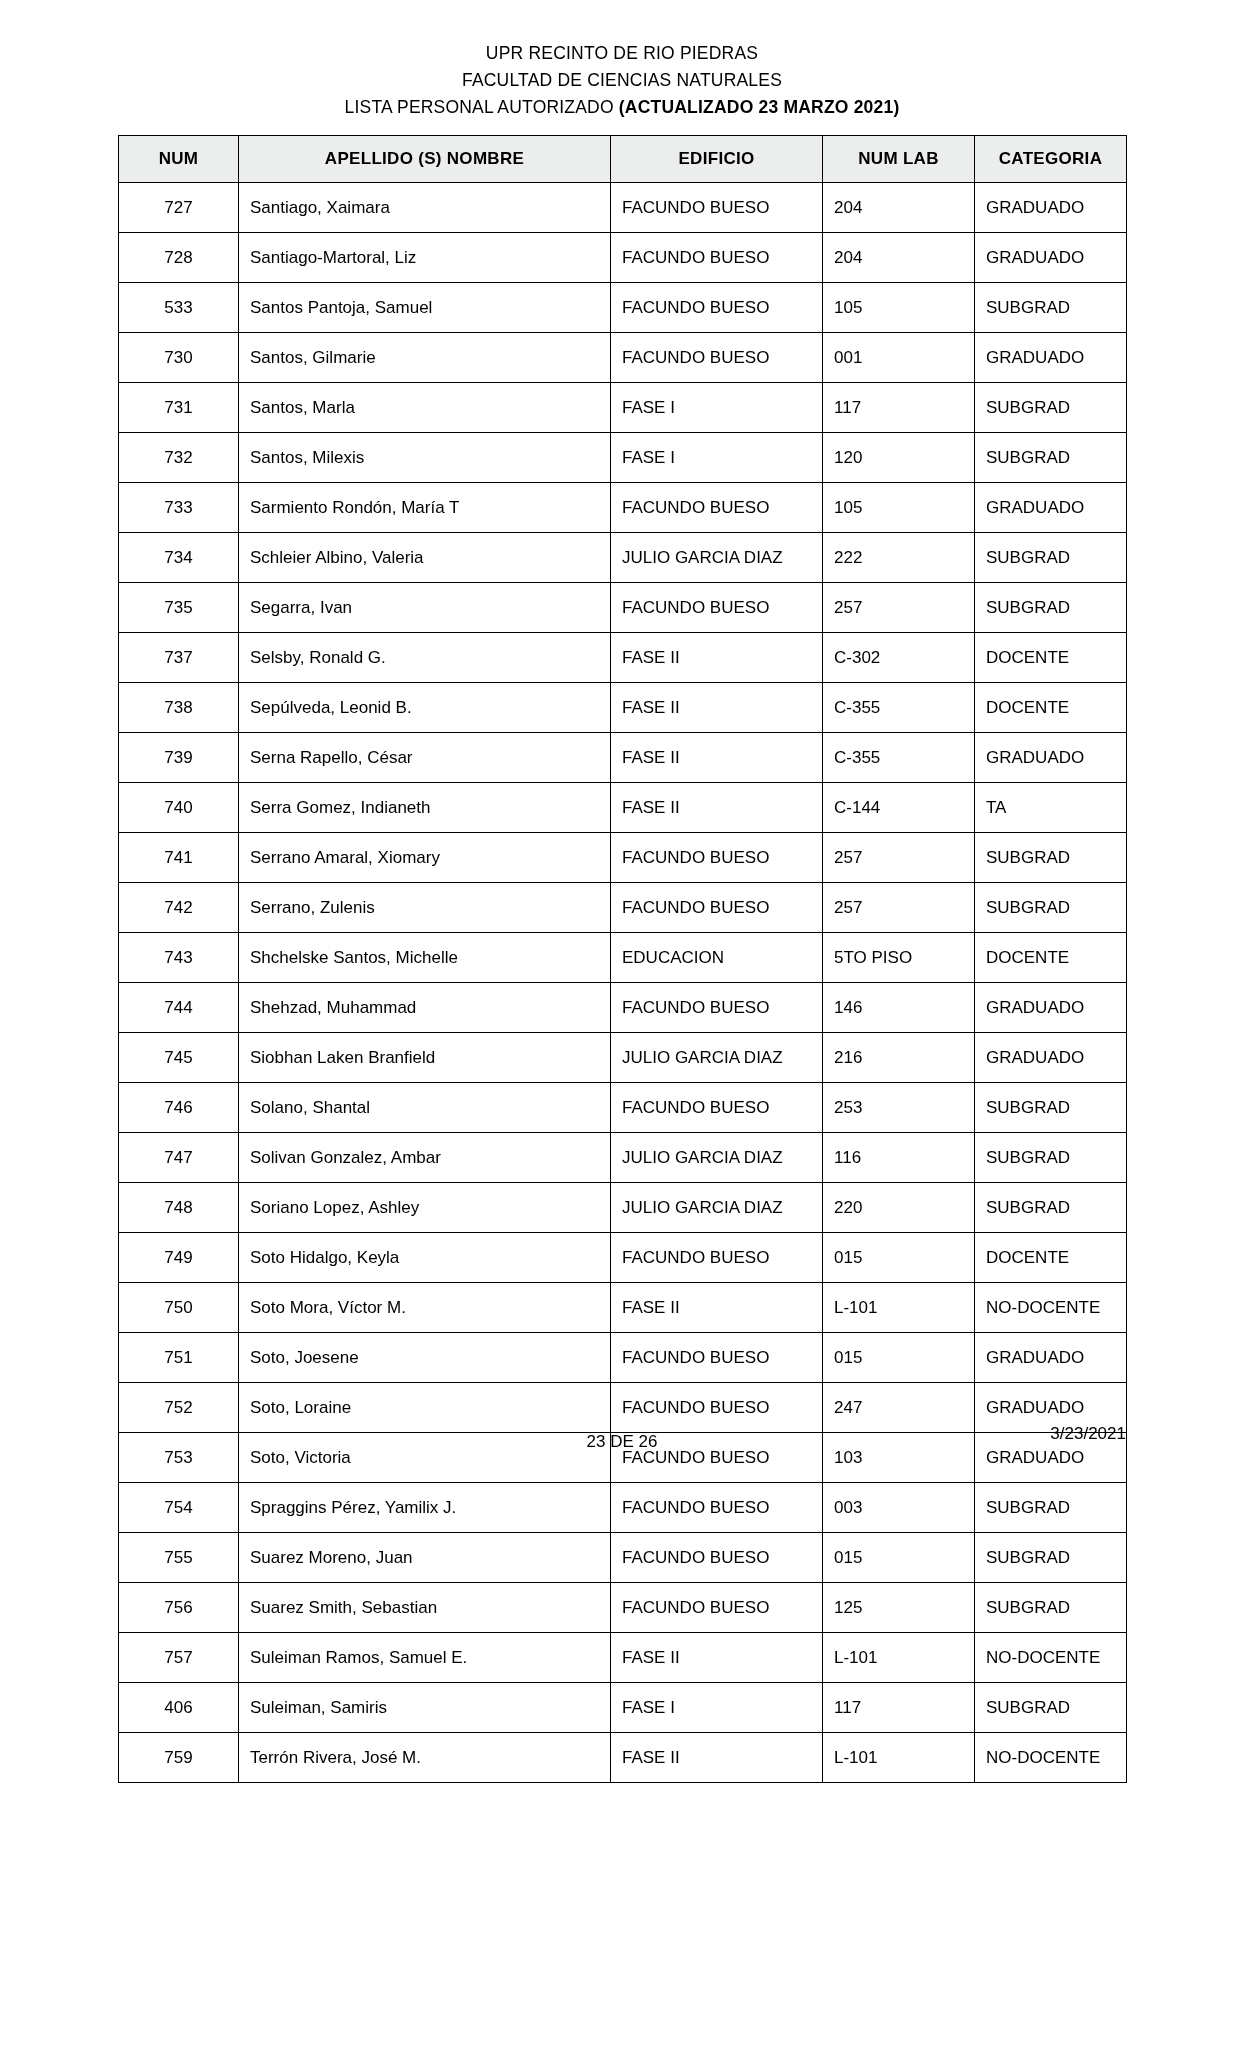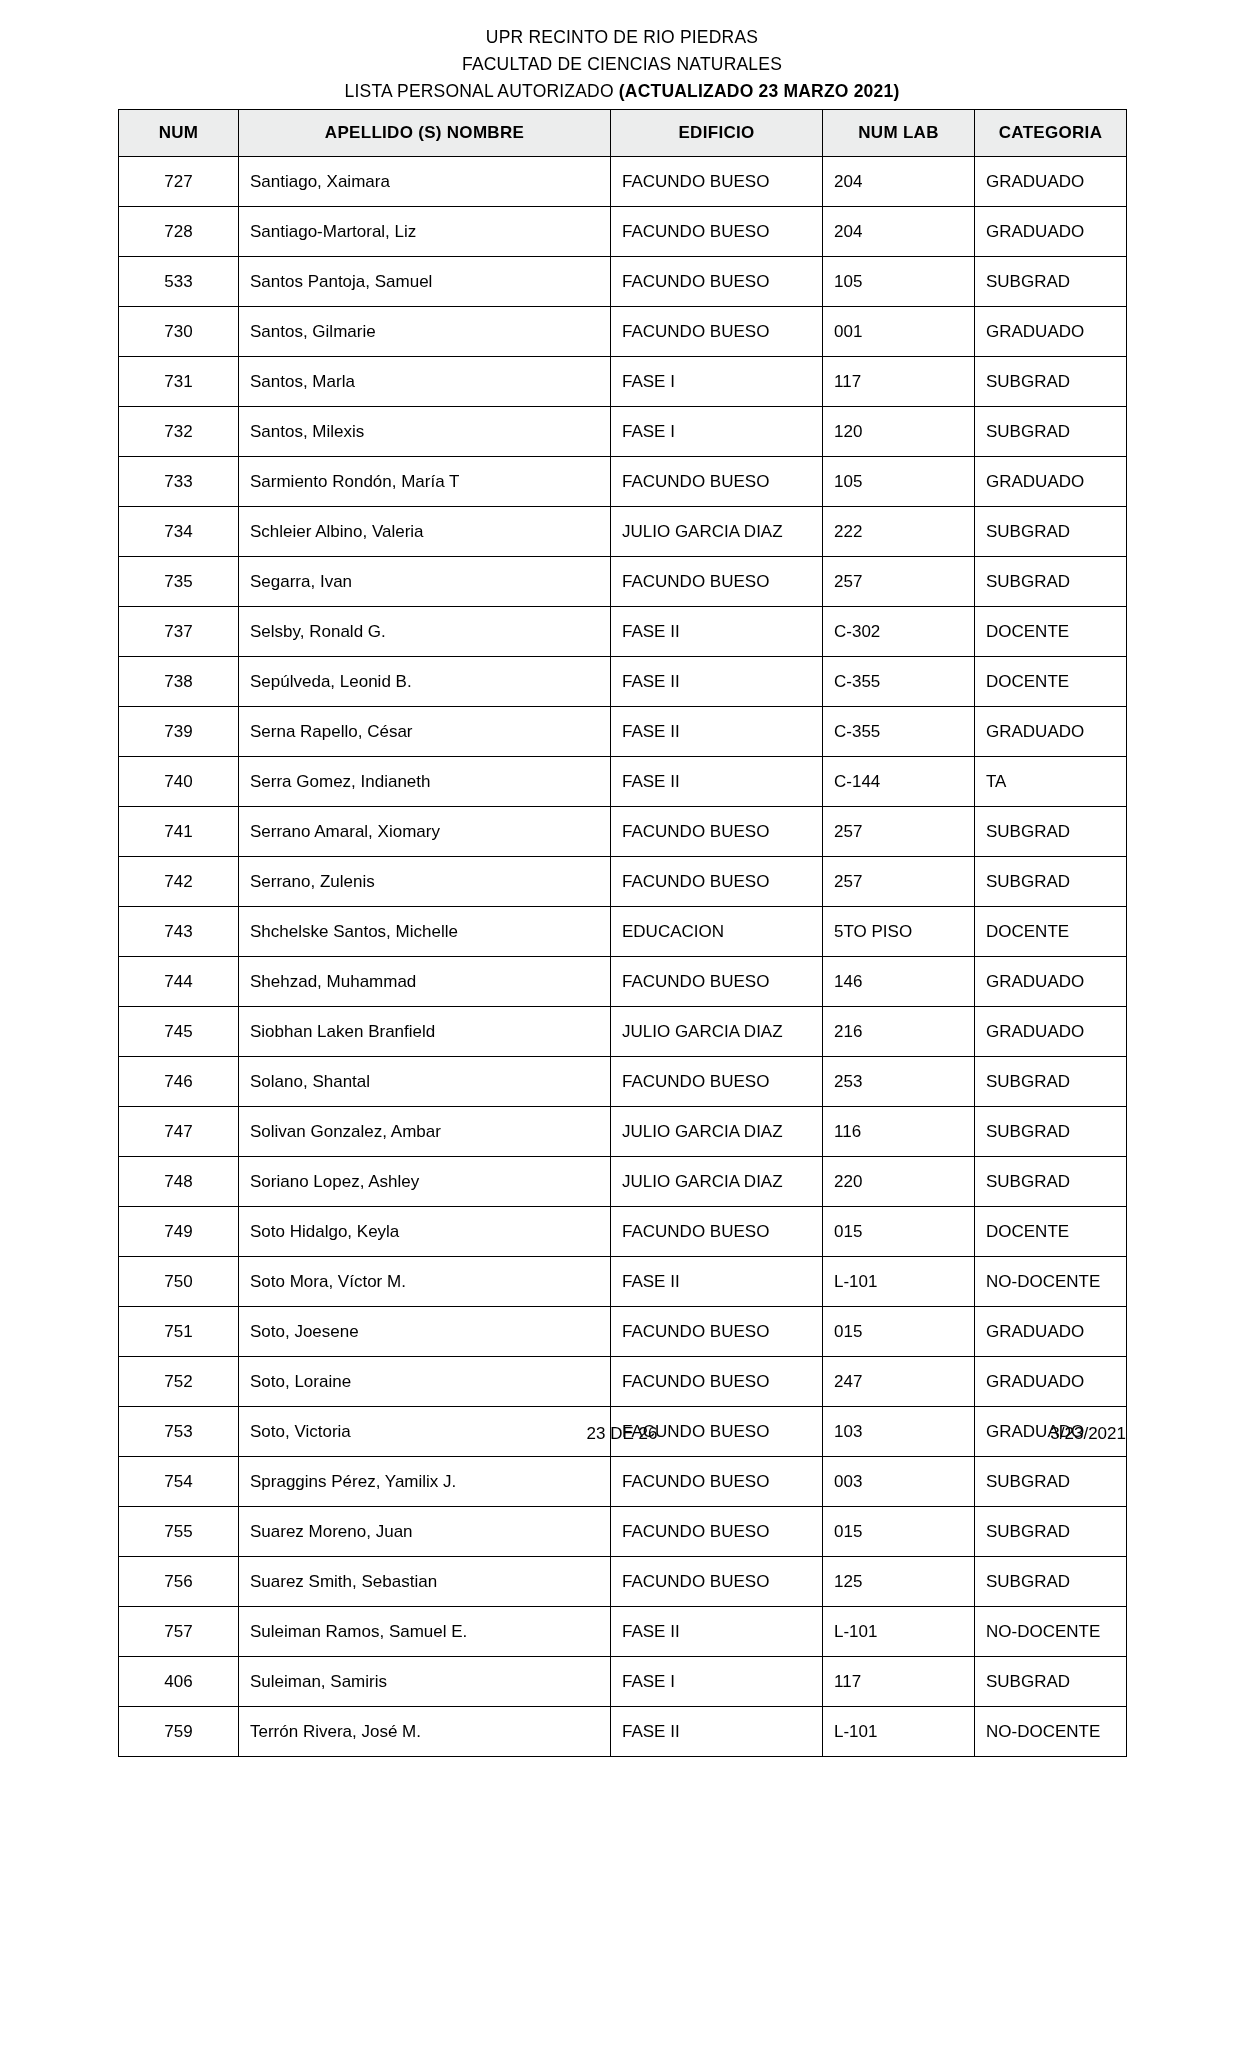--- a/index.html
+++ b/index.html
@@ -11,36 +11,36 @@
     width: 1244px;
     height: 2048px;
     font-family: "Liberation Sans", sans-serif;
     color: #000000;
     position: relative;
   }
   .page {
     width: 1244px;
     height: 1498px;
     box-sizing: border-box;
-    padding: 24px 118px 0 118px;
+    padding: 40px 118px 0 118px;
     position: relative;
   }
   .header {
     text-align: center;
     line-height: 1.55;
   }
   .header div {
     font-size: 17.5px;
     letter-spacing: 0.2px;
   }
   .header .bold {
     font-weight: bold;
   }
   .header .line3 {
-    margin-bottom: 4px;
+    margin-bottom: 14px;
   }
   table.roster {
     border-collapse: collapse;
     width: 1008px;
     table-layout: fixed;
   }
   table.roster col.c-num { width: 120px; }
   table.roster col.c-name { width: 372px; }
   table.roster col.c-bldg { width: 212px; }
   table.roster col.c-lab { width: 152px; }
@@ -74,20 +74,21 @@
     right: 118px;
     bottom: 52px;
     height: 22px;
     font-size: 17px;
   }
   .footer .center {
     position: absolute;
     left: 0;
     right: 0;
     text-align: center;
+    margin-top: 8px;
   }
   .footer .right {
     position: absolute;
     right: 0;
     text-align: right;
   }
 </style>
 </head>
 <body>
 

